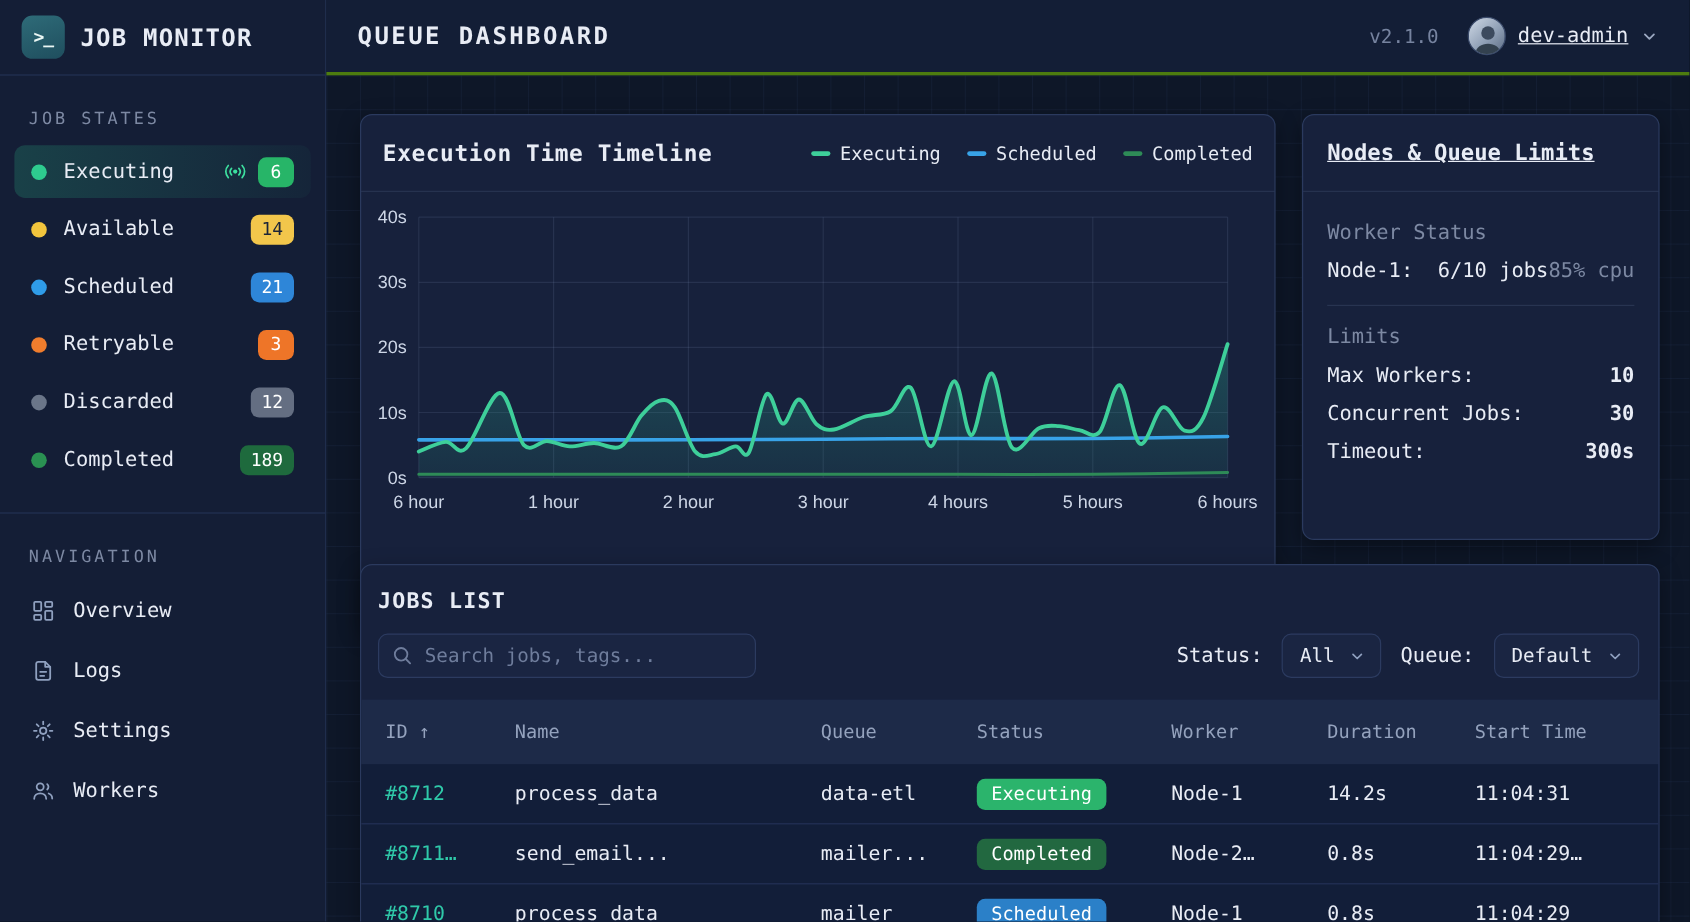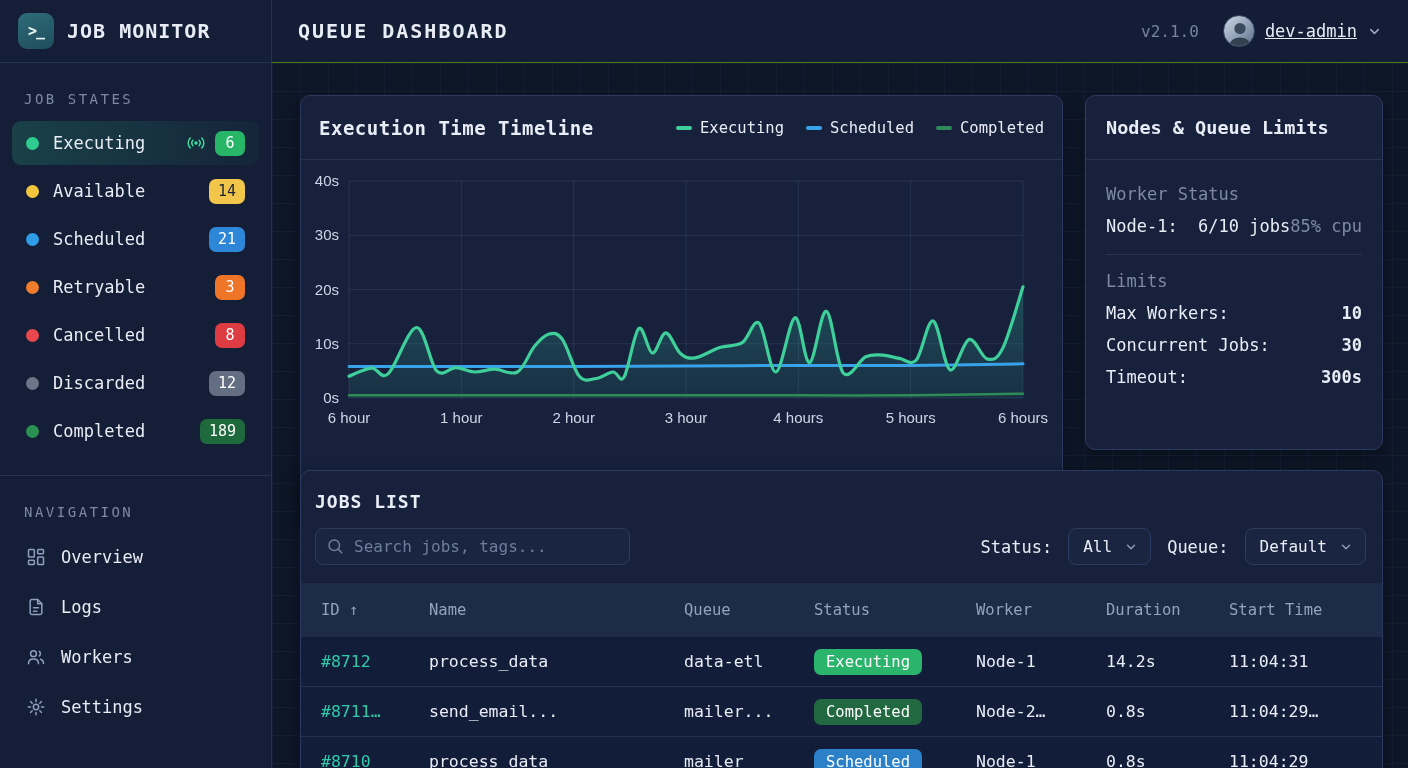--- a/index.html
+++ b/index.html
@@ -7,21 +7,21 @@
   body {
     background:#0e1728;
     color:#e8ecf5;
     font-family:"DejaVu Sans Mono", monospace;
   }
   .app { position:relative; width:1408px; height:768px; }
 
   
   .topbar {
     position:absolute; left:272px; top:0; right:0; height:63px;
-    background:#131e36; border-bottom:1px solid #4d7c0f;
+    background:#131e36; border-bottom:3px solid #4d7c0f;
     display:flex; align-items:center; padding:0 26px;
   }
   .topbar-title { font-size:20px; font-weight:bold; letter-spacing:2px; }
   .topbar-right { margin-left:auto; display:flex; align-items:center; gap:24px; }
   .version { color:#76839f; font-size:16px; }
   .avatar {
     width:32px; height:32px; border-radius:50%;
     background:linear-gradient(135deg,#cfd9e6 0%,#90a0b6 55%,#5c6c84 100%);
     position:relative; overflow:hidden; border:1px solid #3a4a6a;
   }
@@ -90,21 +90,21 @@
     border-bottom:1px solid rgba(120,140,180,0.16);
   }
   .chart-title { font-size:19px; font-weight:bold; letter-spacing:0.5px; }
   .legend { margin-left:auto; display:flex; align-items:center; gap:22px; }
   .legend-item { display:flex; align-items:center; gap:8px; font-size:15.5px; cursor:pointer; }
   .legend-swatch { width:16px; height:4px; border-radius:2px; }
   #chart-svg { display:block; }
 
   
   .nodes-head { height:64px; display:flex; align-items:center; padding:0 20px;
-    border-bottom:1px solid rgba(120,140,180,0.16); font-size:18.5px; font-weight:bold; }
+    border-bottom:1px solid rgba(120,140,180,0.16); font-size:18.5px; font-weight:bold;text-decoration:underline; }
   .nodes-body { padding:8px 20px 0 20px; }
   .muted-label { color:#7d89a3; font-size:17px; margin:16px 0 6px 0; }
   .node-row { display:flex; align-items:baseline; font-size:17px; margin:12px 0; }
   .node-left { white-space:pre; }
   .node-cpu { margin-left:auto; color:#7d89a3; }
   .nodes-divider { height:1px; background:rgba(120,140,180,0.18); margin:18px 0 2px 0; }
   .limit-row { display:flex; font-size:17px; margin:12px 0; }
   .limit-value { margin-left:auto; font-weight:bold; }
 
   
@@ -184,27 +184,20 @@
           </span>
         </div>
         <div class="state-item">
           <span class="dot" style="background:#f07d2d"></span>
           <span class="state-label">Retryable</span>
           <span class="state-right">
             <span class="count-badge" style="background:#ee7528;color:#ffffff">3</span>
           </span>
         </div>
         <div class="state-item">
-          <span class="dot" style="background:#e8484d"></span>
-          <span class="state-label">Cancelled</span>
-          <span class="state-right">
-            <span class="count-badge" style="background:#dd3c42;color:#ffffff">8</span>
-          </span>
-        </div>
-        <div class="state-item">
           <span class="dot" style="background:#6b7689"></span>
           <span class="state-label">Discarded</span>
           <span class="state-right">
             <span class="count-badge" style="background:#646e82;color:#ffffff">12</span>
           </span>
         </div>
         <div class="state-item">
           <span class="dot" style="background:#2a9152"></span>
           <span class="state-label">Completed</span>
           <span class="state-right">
@@ -232,37 +225,37 @@
               <path d="M14 3 H7 a2 2 0 0 0 -2 2 v14 a2 2 0 0 0 2 2 h10 a2 2 0 0 0 2 -2 V8 Z"></path>
               <polyline points="14 3 14 8 19 8"></polyline>
               <line x1="9" y1="13" x2="15" y2="13"></line>
               <line x1="9" y1="17" x2="13" y2="17"></line>
             </svg>
           </span>
           <span>Logs</span>
         </div>
         <div class="nav-item">
           <span class="nicon">
+            <svg width="20" height="20" viewBox="0 0 24 24" fill="none" stroke="currentColor" stroke-width="1.8" stroke-linecap="round">
+              <circle cx="12" cy="12" r="3.2"></circle>
+              <path d="M12 2.8v2.6M12 18.6v2.6M2.8 12h2.6M18.6 12h2.6M5.5 5.5l1.9 1.9M16.6 16.6l1.9 1.9M18.5 5.5l-1.9 1.9M7.4 16.6l-1.9 1.9"></path>
+            </svg>
+          </span>
+          <span>Settings</span>
+        </div>
+        <div class="nav-item">
+          <span class="nicon">
             <svg width="20" height="20" viewBox="0 0 24 24" fill="none" stroke="currentColor" stroke-width="1.8" stroke-linecap="round" stroke-linejoin="round">
               <circle cx="9" cy="8" r="3.5"></circle>
               <path d="M3 20 c0-3.5 2.7-5.5 6-5.5 s6 2 6 5.5"></path>
               <path d="M16 5.3 a3.5 3.5 0 0 1 0 5.4"></path>
               <path d="M17.5 14.7 c2.1 0.8 3.5 2.5 3.5 5"></path>
             </svg>
           </span>
           <span>Workers</span>
-        </div>
-        <div class="nav-item">
-          <span class="nicon">
-            <svg width="20" height="20" viewBox="0 0 24 24" fill="none" stroke="currentColor" stroke-width="1.8" stroke-linecap="round">
-              <circle cx="12" cy="12" r="3.2"></circle>
-              <path d="M12 2.8v2.6M12 18.6v2.6M2.8 12h2.6M18.6 12h2.6M5.5 5.5l1.9 1.9M16.6 16.6l1.9 1.9M18.5 5.5l-1.9 1.9M7.4 16.6l-1.9 1.9"></path>
-            </svg>
-          </span>
-          <span>Settings</span>
         </div>
       </div>
   </aside>
 
   <header class="topbar">
     <div class="topbar-title">QUEUE DASHBOARD</div>
     <div class="topbar-right">
       <span class="version">v2.1.0</span>
       <div class="user-menu" style="display:flex;align-items:center;gap:10px;cursor:pointer;text-decoration:underline;">
         <div class="avatar">

